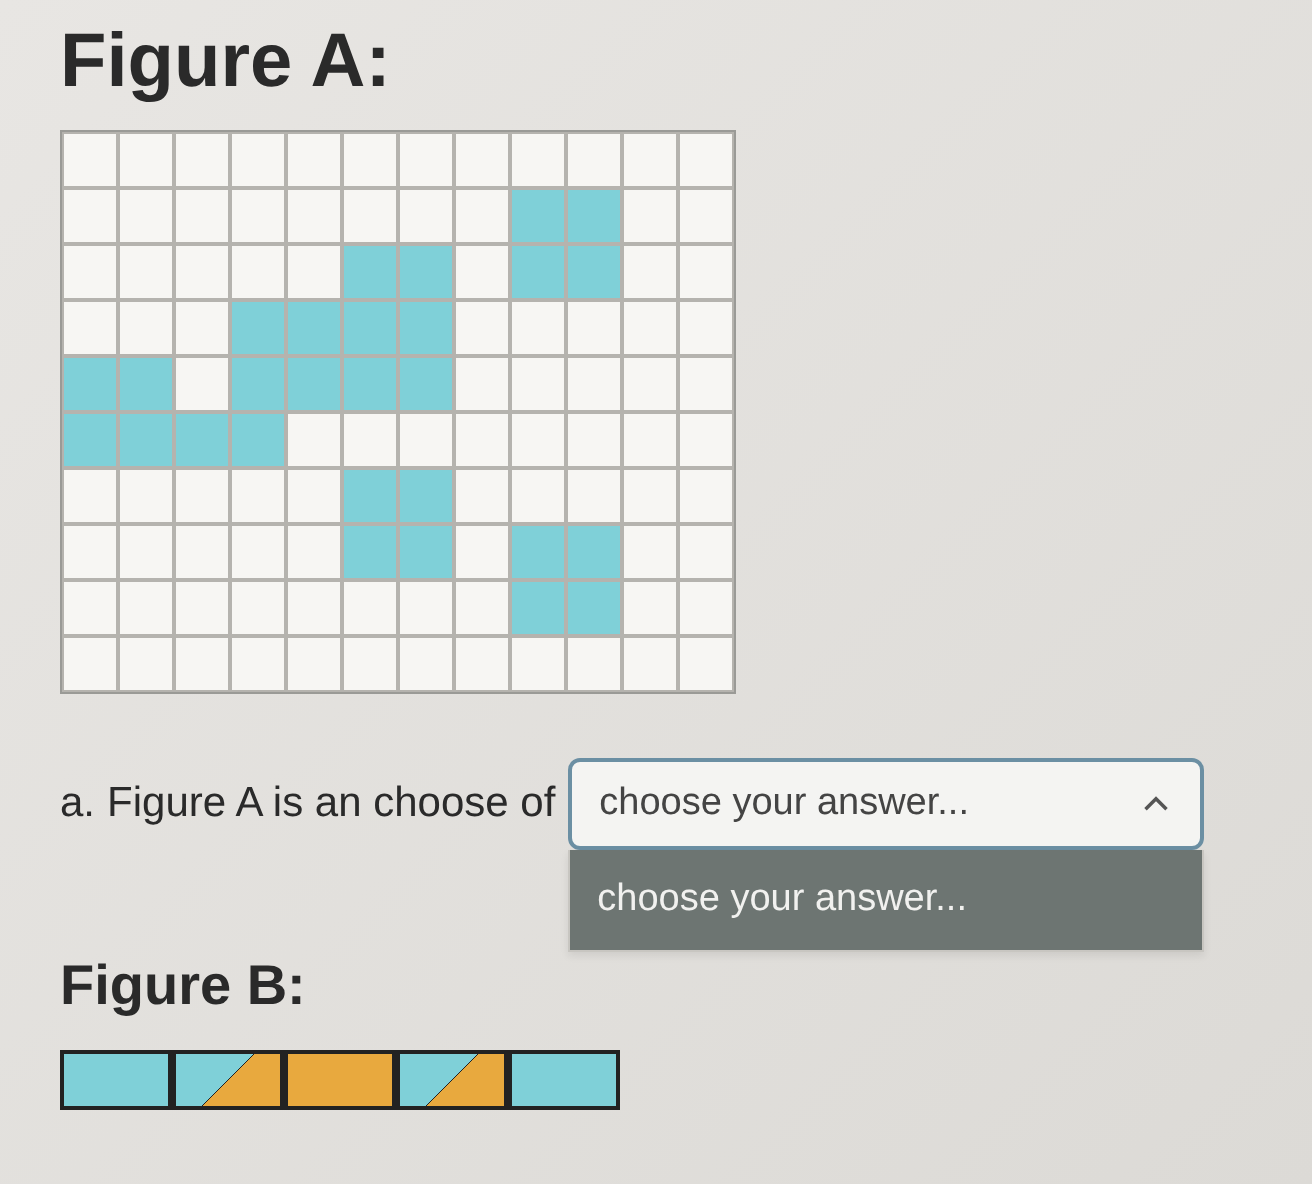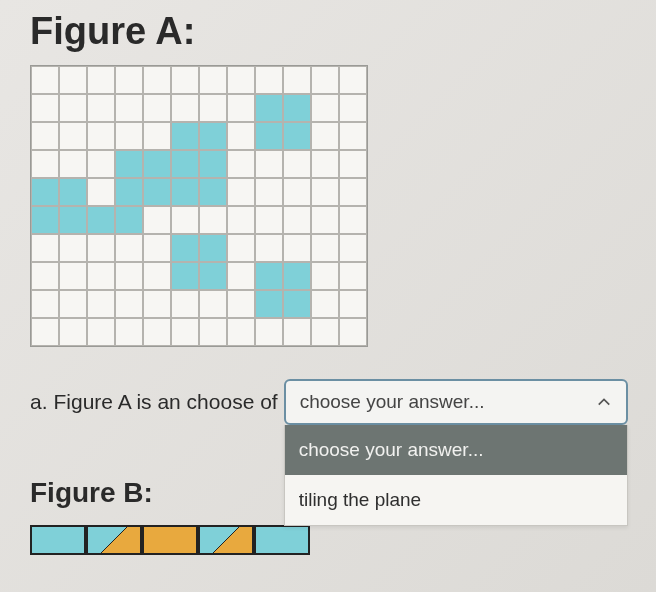--- a/index.html
+++ b/index.html
@@ -45,21 +45,21 @@
     align-items: center;
     margin-top: 32px;
     gap: 6px;
   }
   .q-label {
     font-size: 21px;
     color: #2a2a2a;
   }
   .dropdown {
     position: relative;
-    width: 344px;
+    width: 318px;
   }
   .dd-toggle {
     width: 100%;
     height: 46px;
     border: 2px solid #6b8fa3;
     border-radius: 6px;
     background: #f4f4f2;
     display: flex;
     align-items: center;
     justify-content: space-between;
@@ -257,21 +257,20 @@
     <div class="dd-toggle">
       <span>choose your answer...</span>
       <span class="chev">
         <svg viewBox="0 0 16 16" width="14" height="14">
             <path d="M2 11 L8 5 L14 11" fill="none" stroke="#555" stroke-width="2"></path>
           </svg>
       </span>
     </div>
     <div class="dd-list">
       <div class="dd-item sel">choose your answer...</div>
-      <div class="dd-item">tiling the plane</div>
     </div>
   </div>
 </div>
 
 <div class="figB">Figure B:</div>
 
 <div class="figB-strip">
   <div class="tile t-cyan"></div>
   <div class="tile t-diag"></div>
   <div class="tile t-or"></div>

